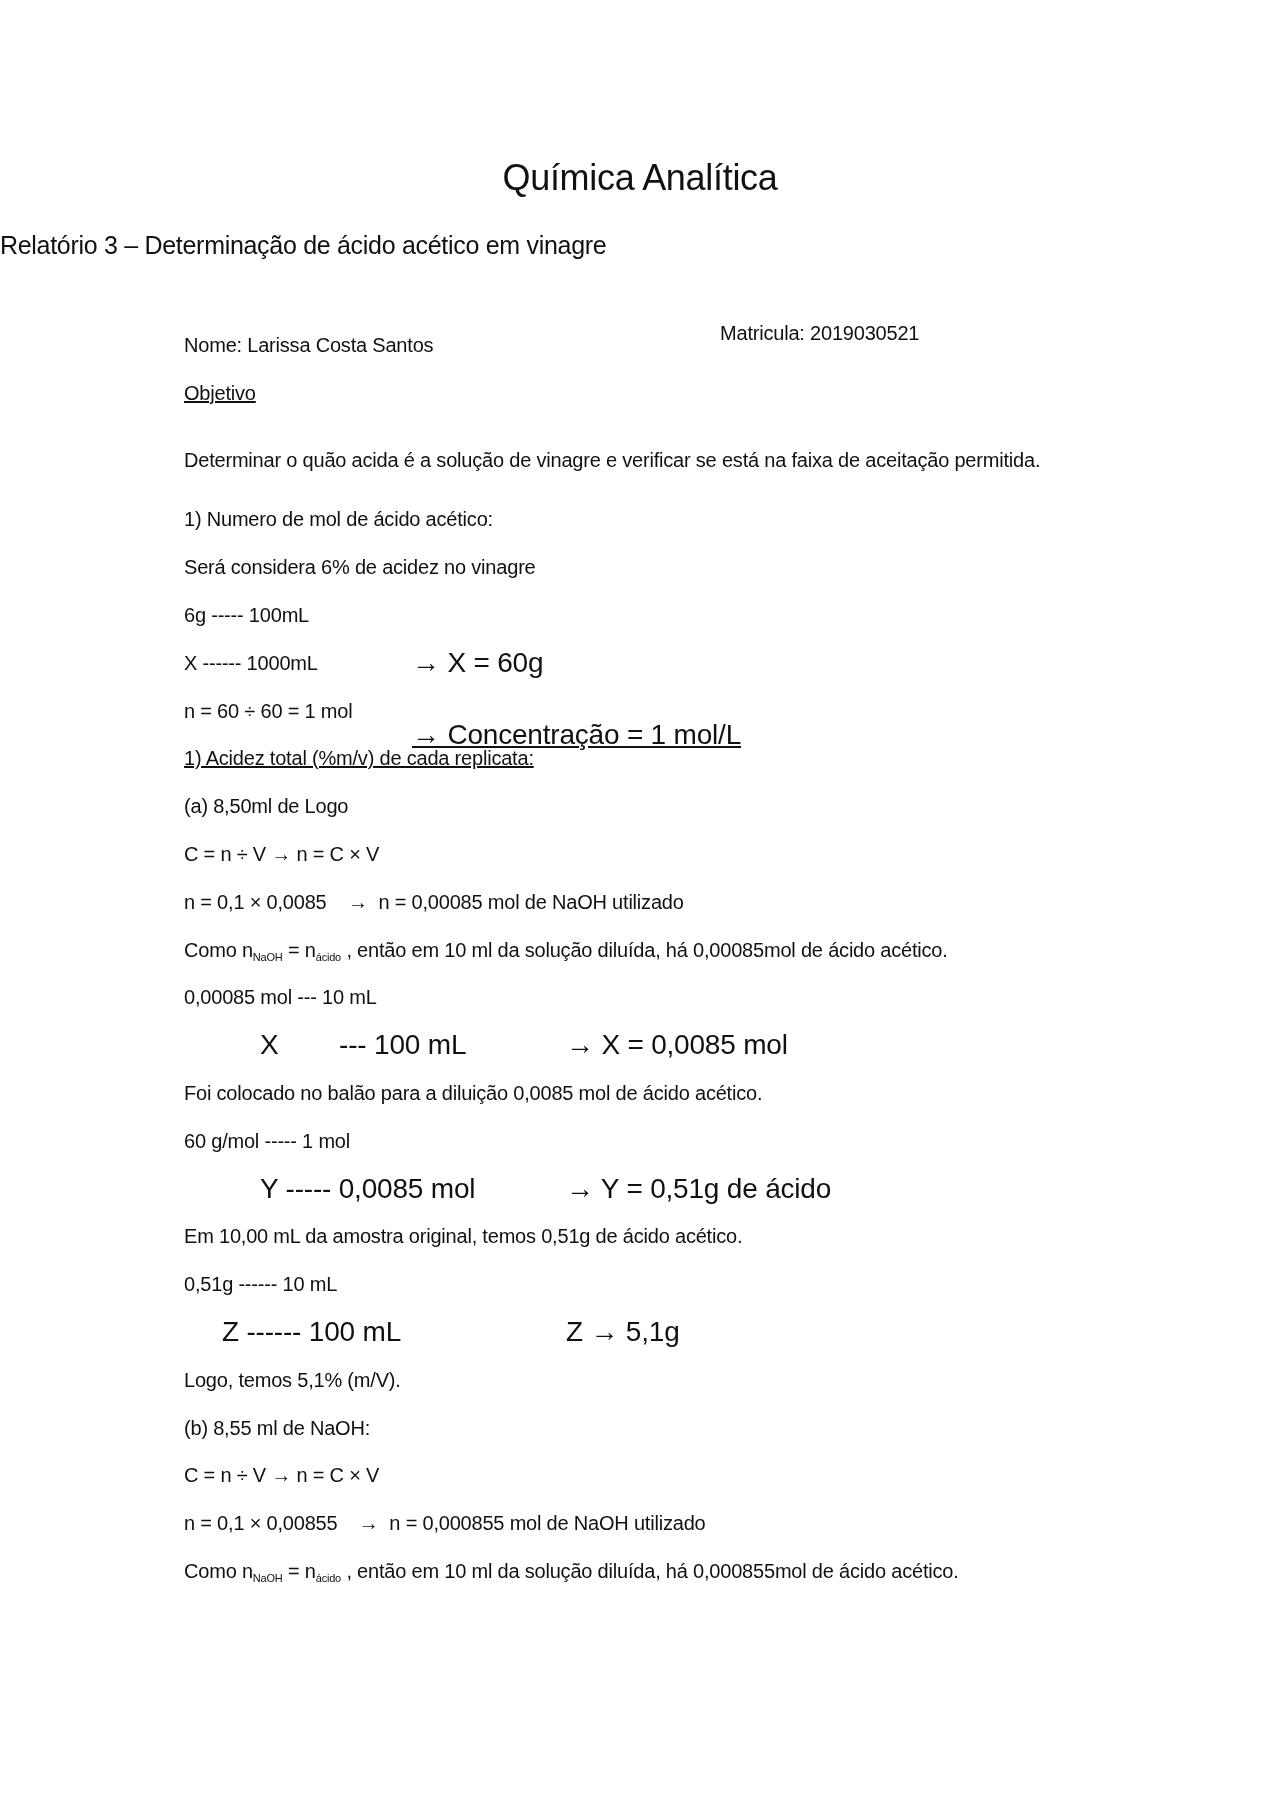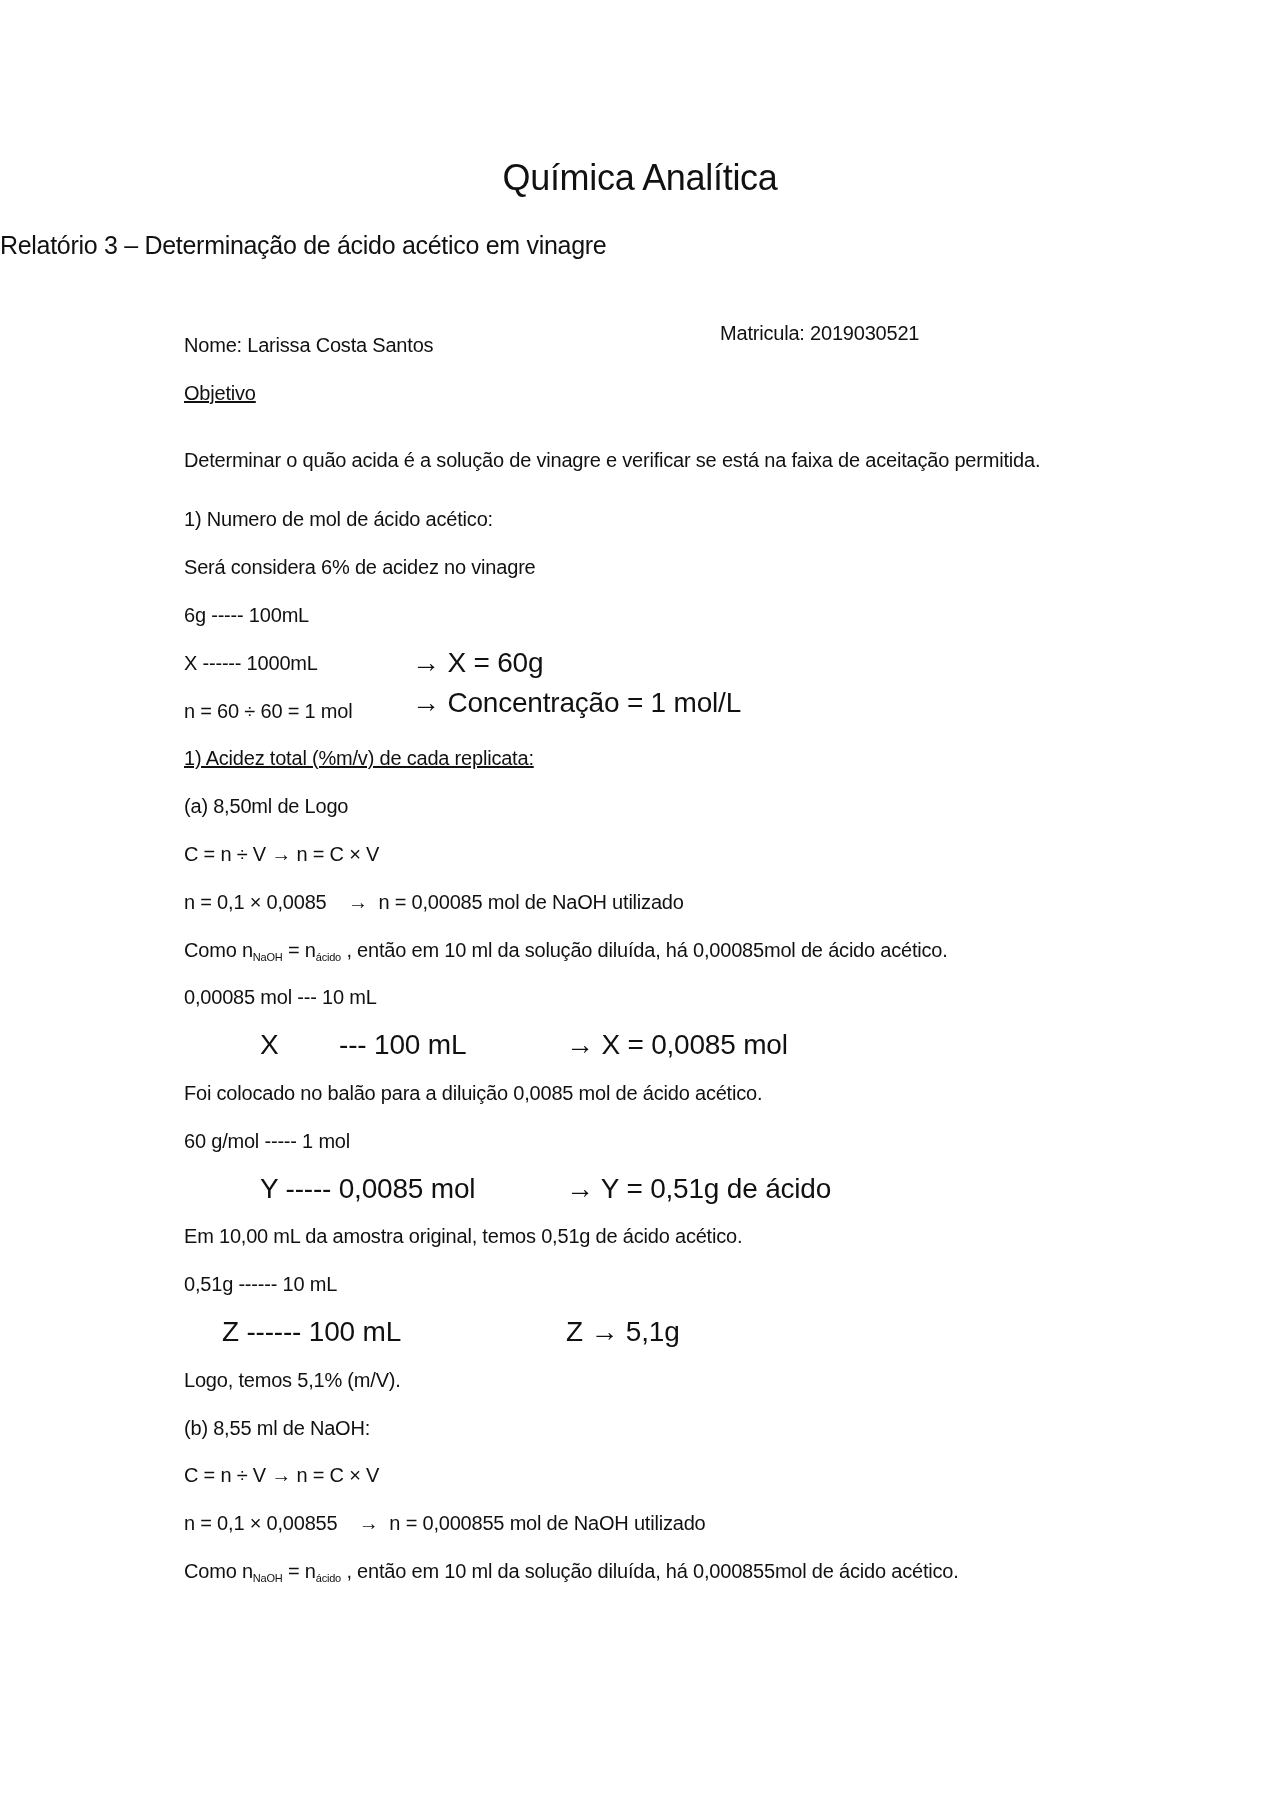--- a/index.html
+++ b/index.html
@@ -85,21 +85,21 @@
 
   <div class="line u" style="top:380px;">Objetivo</div>
   <div class="justify" style="top:445px;">Determinar o quão acida é a solução de vinagre e verificar se está na faixa de aceitação permitida.</div>
 
   <div class="line" style="top:506px;">1) Numero de mol de ácido acético:</div>
   <div class="line" style="top:554px;">Será considera 6% de acidez no vinagre</div>
   <div class="line" style="top:602px;">6g ----- 100mL</div>
   <div class="line" style="top:650px;">X ------ 1000mL</div>
   <div class="abs" style="left:412px; top:650px;">→ X = 60g</div>
   <div class="line" style="top:698px;">n = 60 ÷ 60 = 1 mol</div>
-  <div class="abs" style="left:412px; top:690px;">→ Concentração = 1 mol/L</div>
+  <div class="abs" style="left:412px; top:722px;text-decoration:underline;">→ Concentração = 1 mol/L</div>
 
   <div class="line u" style="top:745px;">1) Acidez total (%m/v) de cada replicata:</div>
 
   <div class="line" style="top:793px;">(a) 8,50ml de Logo</div>
   <div class="line" style="top:841px;">C = n ÷ V → n = C × V</div>
   <div class="line" style="top:889px;">n = 0,1 × 0,0085    →  n = 0,00085 mol de NaOH utilizado</div>
   <div class="line" style="top:937px;"><span>Como n</span><sub>NaOH</sub><span> = n</span><sub>ácido</sub><span> , então em 10 ml da solução diluída, há 0,00085mol de ácido acético.</span></div>
   <div class="line" style="top:984px;">0,00085 mol --- 10 mL</div>
   <div class="abs" style="left:260px; top:1032px;">X        --- 100 mL</div>
   <div class="abs" style="left:566px; top:1032px;">→ X = 0,0085 mol</div>

